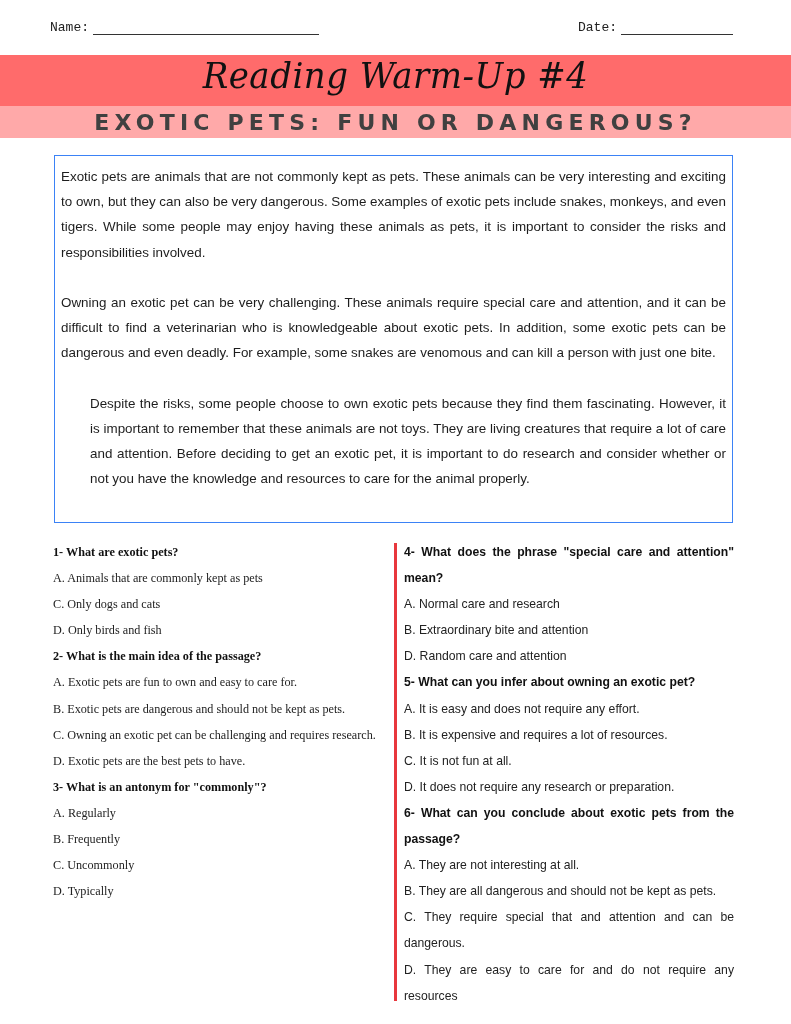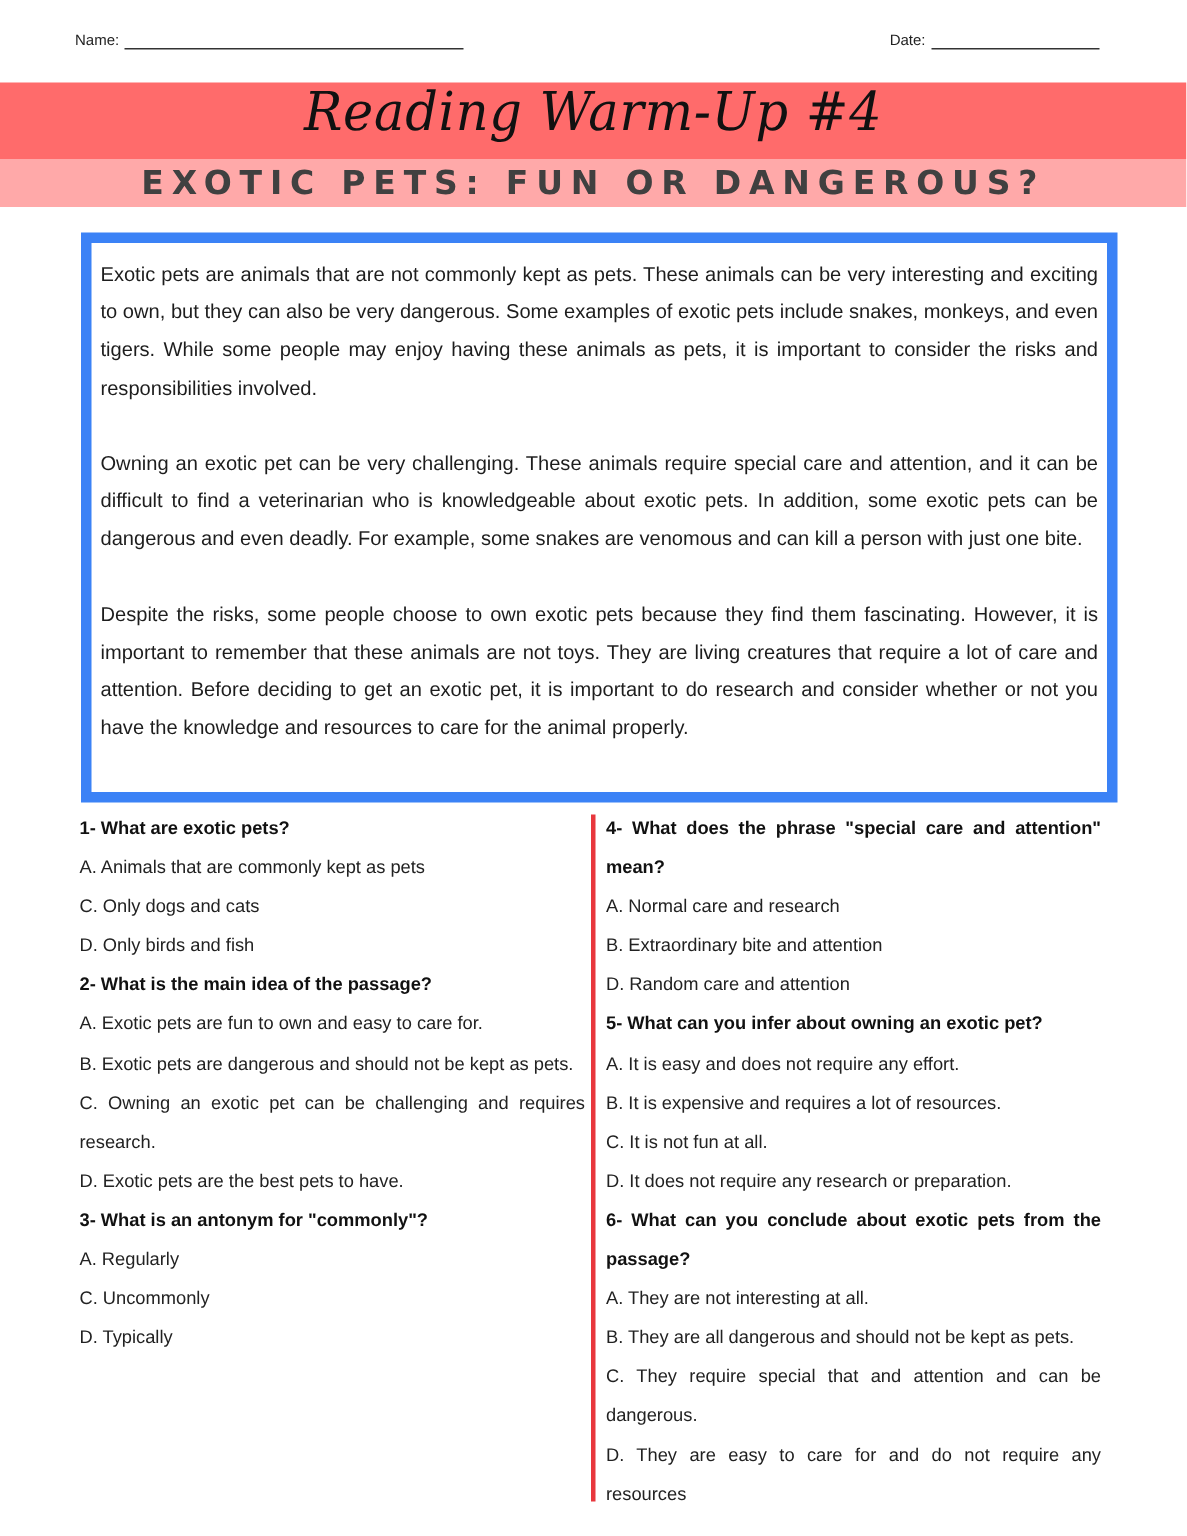--- a/index.html
+++ b/index.html
@@ -2,21 +2,21 @@
 <html><head>
 <meta charset="utf-8">
 <style>
   html, body { margin: 0; padding: 0; }
   body {
     width: 791px; height: 1024px; background: #ffffff; position: relative;
     overflow: hidden; font-family: "Liberation Sans", "DejaVu Sans", sans-serif; color: #1a1a1a;
   }
   .header-row {
     position: absolute; top: 20px; left: 50px; right: 58px; height: 20px;
-    font-family: Liberation Sans, sans-serif; font-size: 10px; color: #222; text-align: right;
+    font-family: Liberation Mono, monospace; font-size: 13px; color: #222; text-align: right;
   }
   .field { position: absolute; top: 0; display: flex; align-items: flex-end; }
   .field.name { left: 0; }
   .field.date { right: 0; }
   .field .line { display: inline-block; border-bottom: 1px solid #333; height: 12px; margin-left: 4px; }
   .field.name .line { width: 226px; }
   .field.date .line { width: 112px; }
 
   .banner-top {
     position: absolute; top: 55px; left: 0; width: 791px; height: 51px;
@@ -30,36 +30,36 @@
     position: absolute; top: 106px; left: 0; width: 791px; height: 32px;
     background: #ffa9a9; display: flex; align-items: center; justify-content: center;
   }
   .banner-bottom .subtitle {
     font-family: "DejaVu Sans", sans-serif; font-weight: bold; font-size: 22px;
     letter-spacing: 5.2px; color: #404040;
   }
 
   .passage-box {
     position: absolute; top: 155px; left: 54px; width: 677px; height: 366px;
-    border: 7px solid #3b82f6; box-sizing: content-box; background: #fff;
+    border: 1px solid #3b82f6; box-sizing: content-box; background: #fff;
   }
   .passage {
     position: absolute; top: 8px; left: 6px; right: 6px;
     font-size: 13.4px; line-height: 25.2px; text-align: justify; color: #1d1d1d;
   }
   .passage p { margin: 0 0 25.2px 0; }
-  .passage p:last-child { margin-bottom: 0; }
+  .passage p:last-child { margin-bottom: 0; margin-left: 29px; }
 
   .divider {
     position: absolute; left: 394px; top: 543px; width: 3px; height: 458px; background: #e8373d;
   }
   .col {
     position: absolute; top: 539px; font-size: 12.2px; line-height: 26.1px; color: #222;
   }
-  .col.left { left: 53px; width: 337px; }
+  .col.left { left: 53px; width: 337px; font-family: Liberation Serif, serif; }
   .col.right { left: 404px; width: 330px; }
   .q-title { font-weight: bold; color: #111; text-align: justify; }
   .q-title.justify-spread { text-align: justify; text-align-last: left; }
   .opt { text-align: justify; }
 </style>
 </head>
 <body>
 
 <div class="header-row">
   <div class="field name">
@@ -99,20 +99,21 @@
   <div class="question">
     <div class="q-title">2- What is the main idea of the passage?</div>
     <div class="opt">A. Exotic pets are fun to own and easy to care for.</div>
     <div class="opt">B. Exotic pets are dangerous and should not be kept as pets.</div>
     <div class="opt">C. Owning an exotic pet can be challenging and requires research.</div>
     <div class="opt">D. Exotic pets are the best pets to have.</div>
   </div>
   <div class="question">
     <div class="q-title">3- What is an antonym for "commonly"?</div>
     <div class="opt">A. Regularly</div>
+    <div class="opt">B. Frequently</div>
     <div class="opt">C. Uncommonly</div>
     <div class="opt">D. Typically</div>
   </div>
 </div>
 
 <div class="col right">
   <div class="question">
     <div class="q-title">4- What does the phrase "special care and attention" mean?</div>
     <div class="opt">A. Normal care and research</div>
     <div class="opt">B. Extraordinary bite and attention</div>

